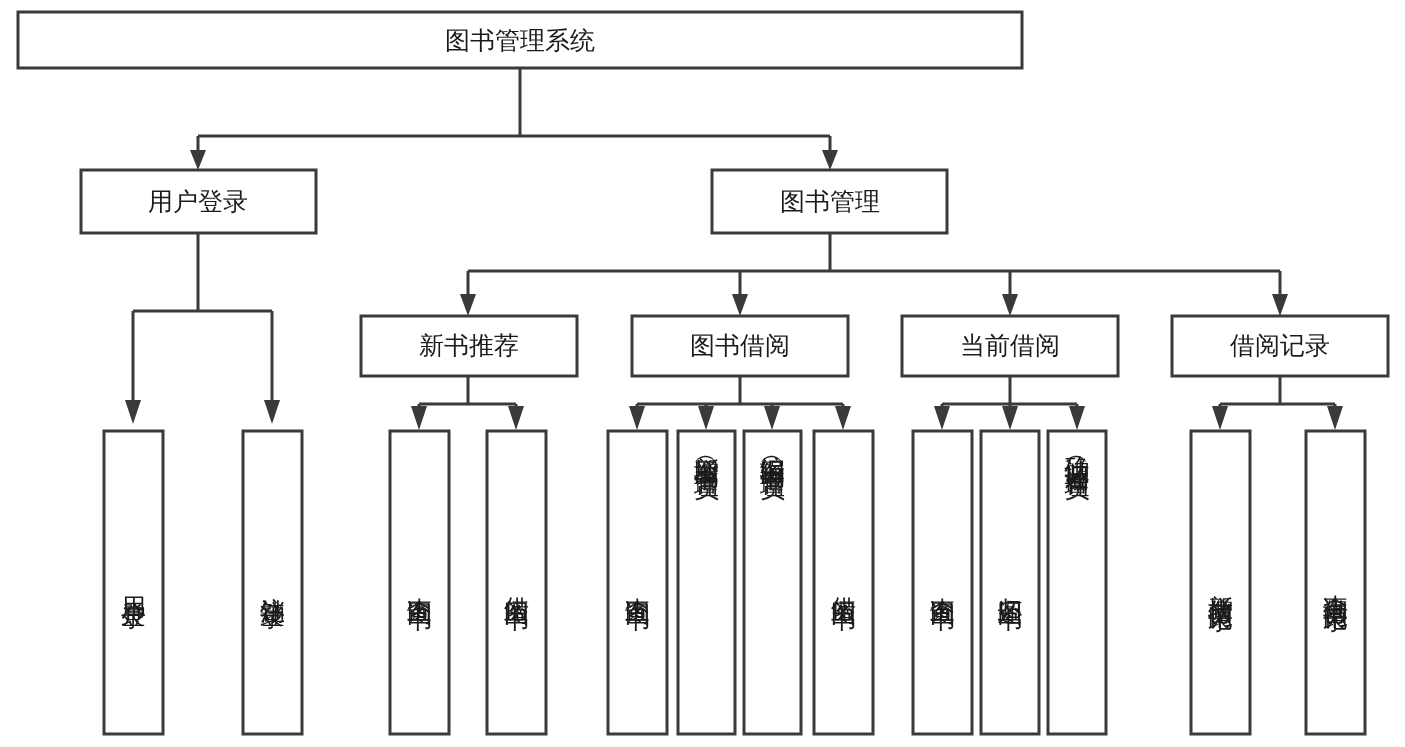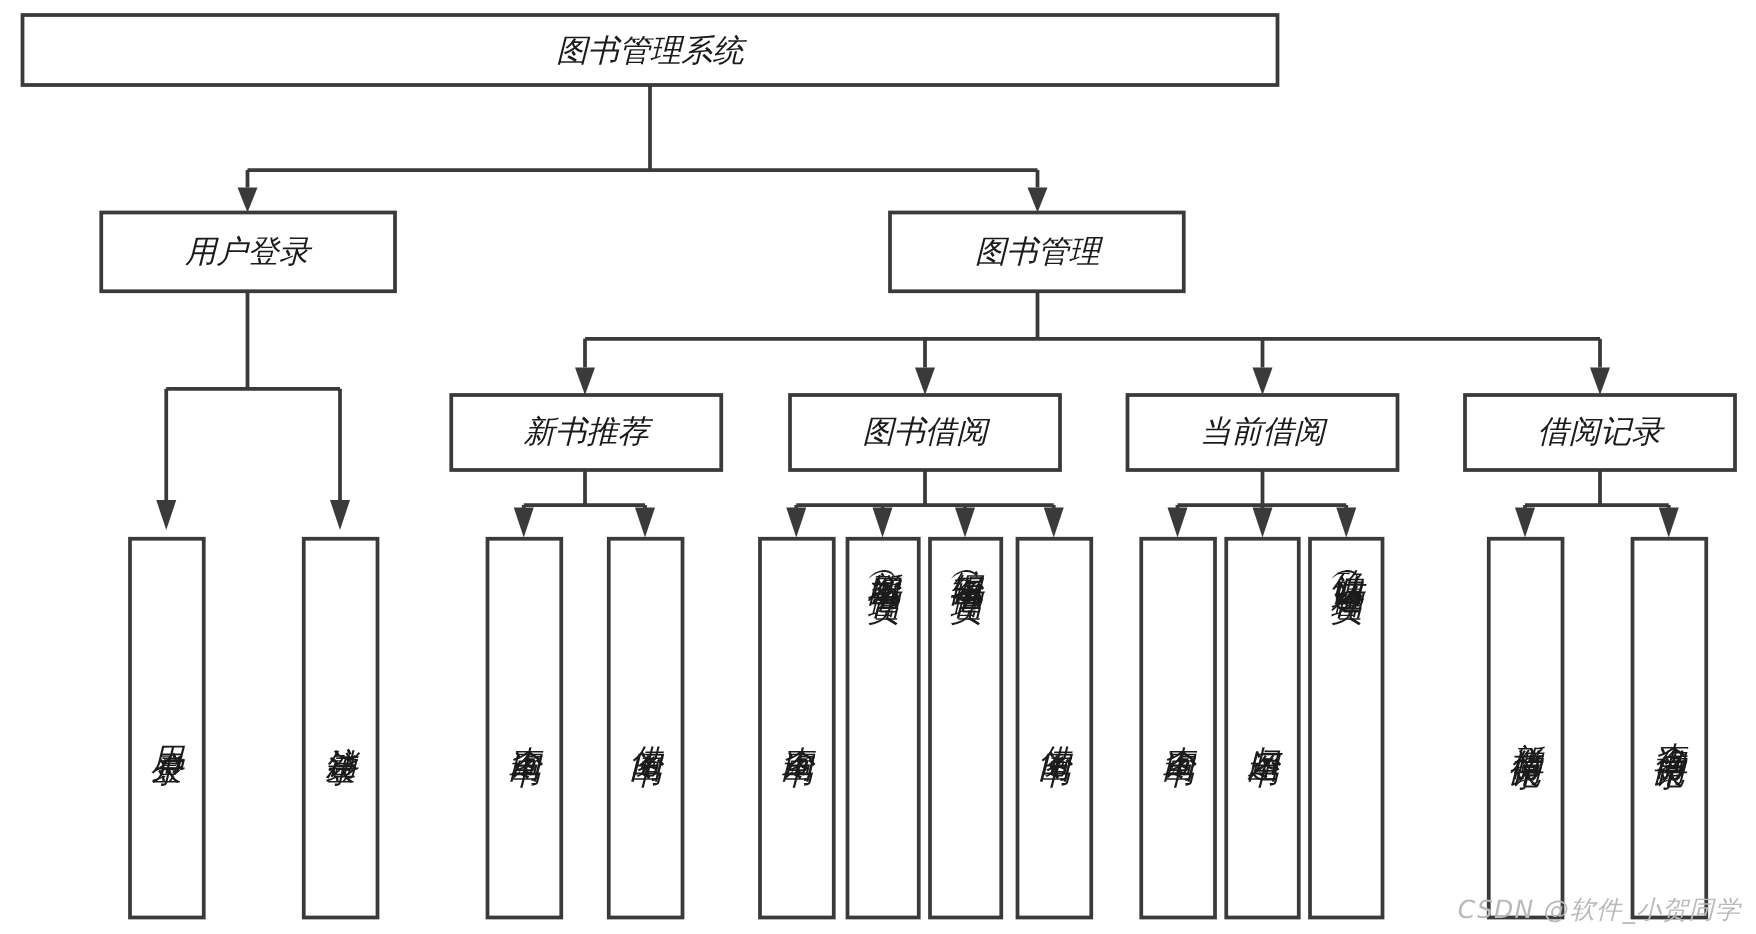--- a/index.html
+++ b/index.html
@@ -9,21 +9,20 @@
   }
   body {
     font-family: "DejaVu Sans", "Liberation Sans", sans-serif;
   }
   #diagram-root {
     position: relative;
     width: 1405px;
     height: 747px;
     background: #ffffff;
     overflow: hidden;
-    font-style: italic;
   }
   svg.diagram-canvas {
     position: absolute;
     top: 0;
     left: 0;
     width: 1405px;
     height: 747px;
   }
   .node-box {
     fill: #ffffff;
@@ -197,14 +196,13 @@
   <div class="vlabel-wrap" style="left:1048px; top:436px; width:58px; height:293px; align-items:flex-start;">
     <span class="node-label-v">确认归还（管理员）</span>
   </div>
   <div class="vlabel-wrap" style="left:1191px; top:431px; width:59px; height:303px;">
     <span class="node-label-v">新增借阅记录</span>
   </div>
   <div class="vlabel-wrap" style="left:1306px; top:431px; width:59px; height:303px;">
     <span class="node-label-v">查询借阅记录</span>
   </div>
 
-  <div class="watermark">CSDN @软件_小贺同学</div>
 </div>
 
 </body></html>

